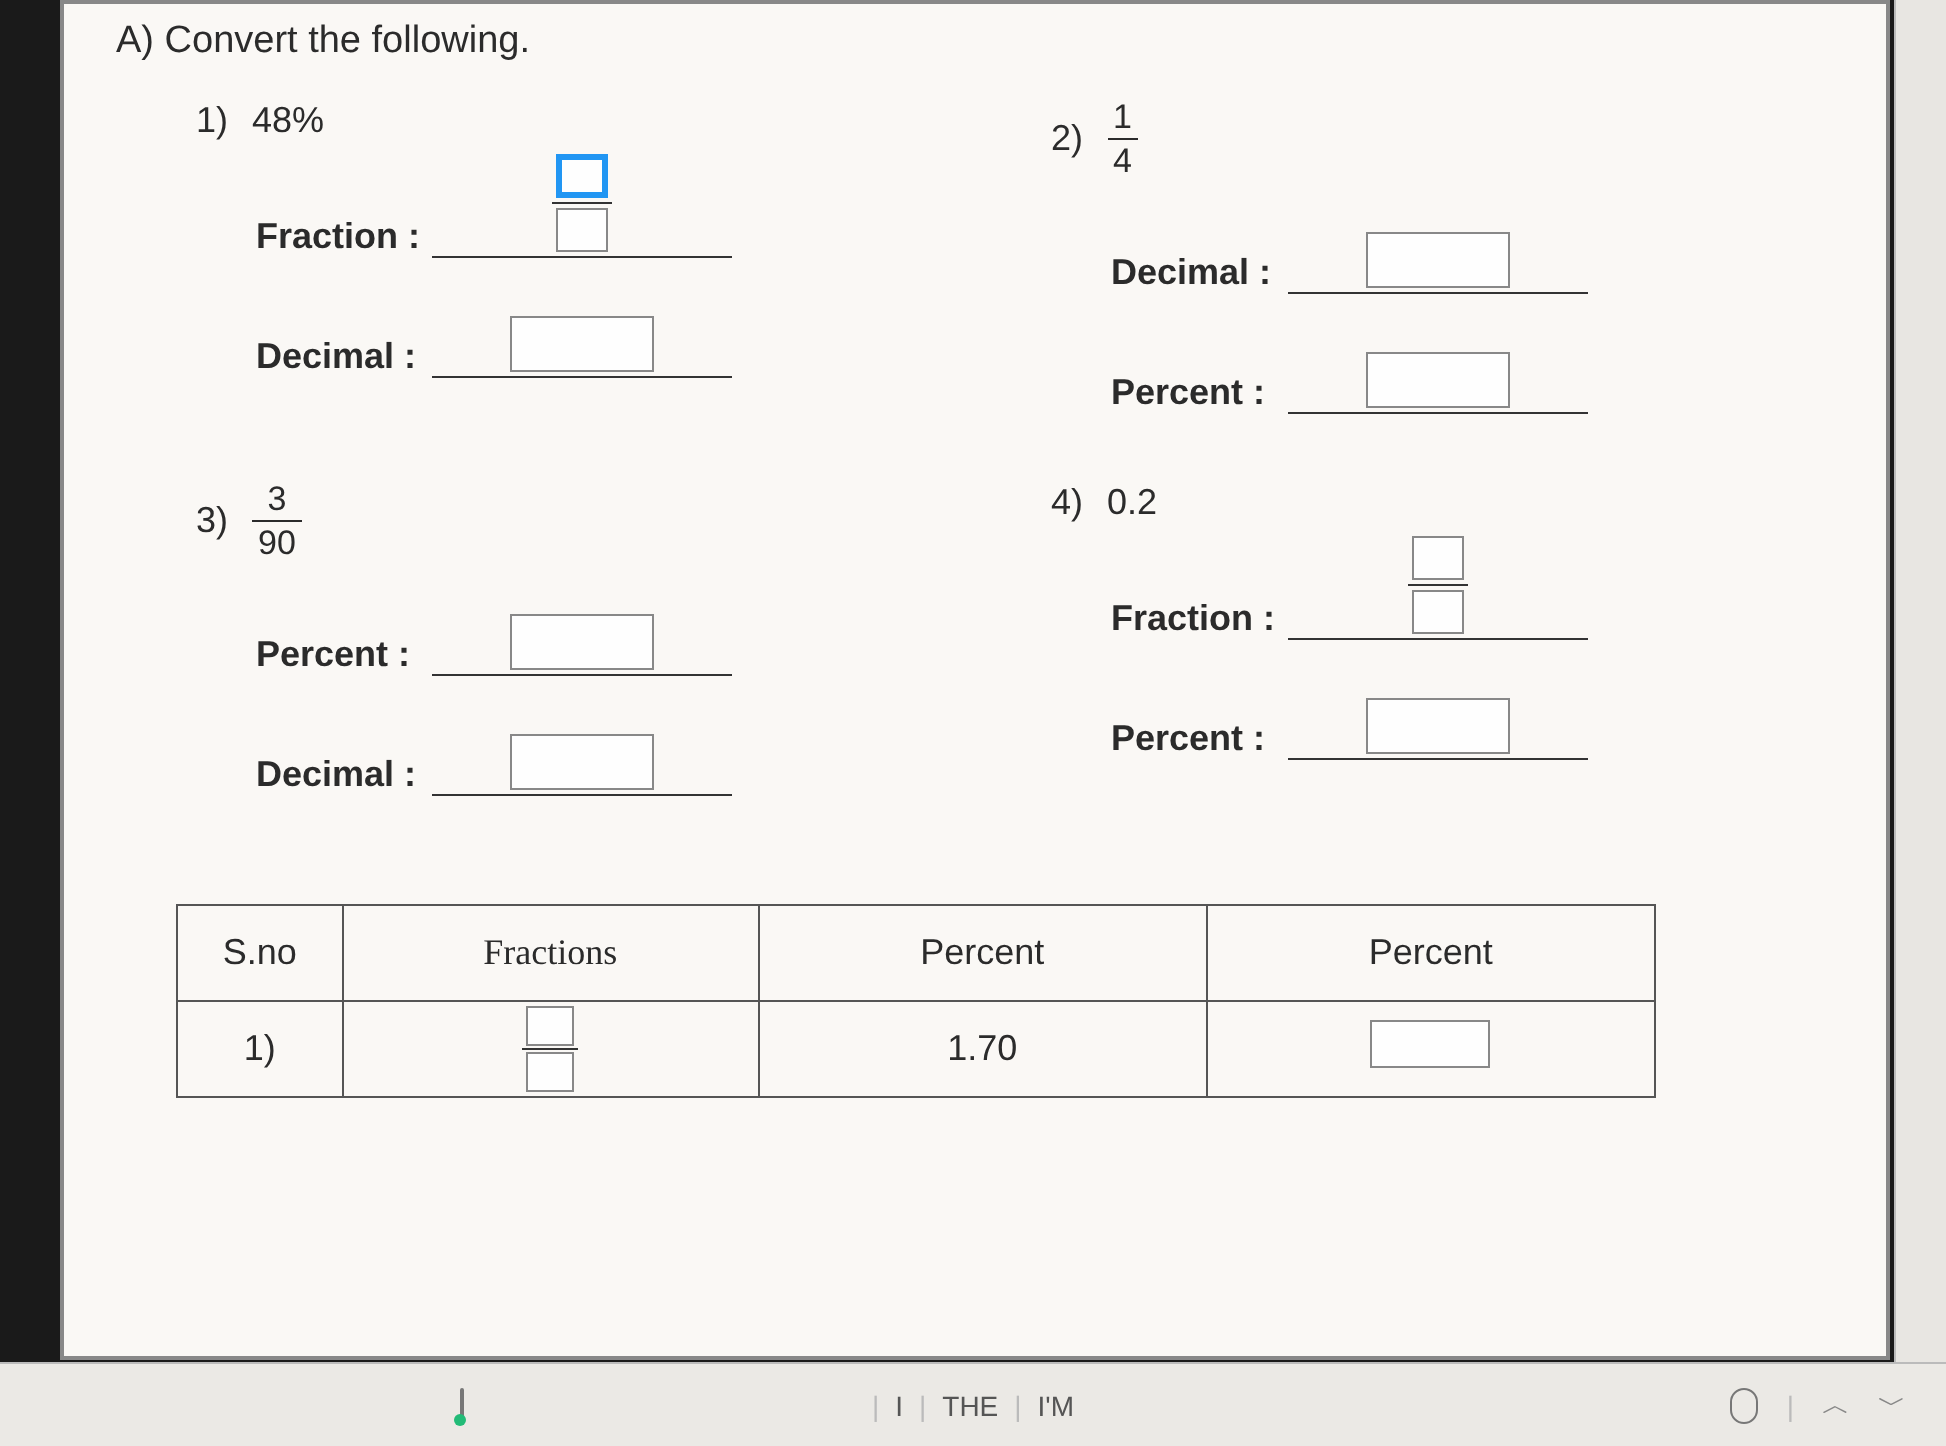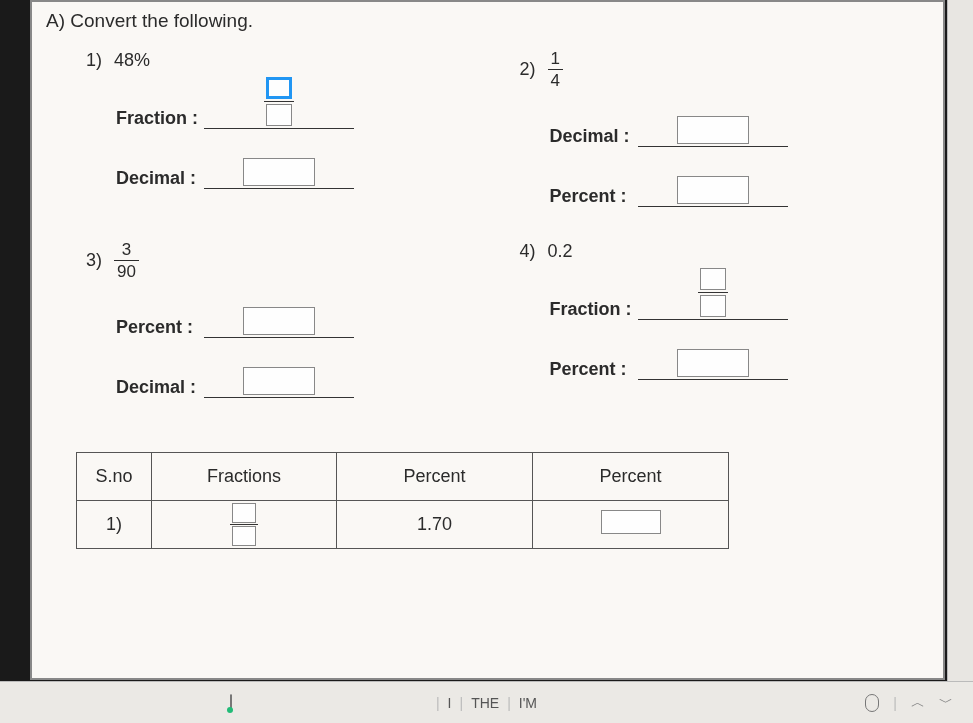--- a/index.html
+++ b/index.html
@@ -12,21 +12,21 @@
       position: relative;
     }
     .page {
       background: #faf8f5;
       border: 2px solid #888;
       position: absolute;
       left: 30px;
       top: 0;
       width: 915px;
       height: 680px;
-      padding: 8px 30px 20px 14px;
+      padding: 8px 30px 20px 26px;
       color: #2b2b2b;
     }
     .section-header {
       font-size: 19px;
       margin-bottom: 18px;
     }
     .problems-grid {
       display: grid;
       grid-template-columns: 1fr 1fr;
       gap: 10px 40px;
@@ -93,32 +93,32 @@
     }
     .frac-input.sel .fi-num {
       border: 3px solid #2196f3;
     }
     .part-b { margin-top: 10px; }
     .table-wrap {
       margin: 18px 0 0 30px;
     }
     table {
       border-collapse: collapse;
-      width: 653px;
+      width: 740px;
     }
     th, td {
       border: 1.5px solid #555;
       text-align: center;
       font-size: 18px;
       font-weight: normal;
       height: 48px;
     }
     th { font-weight: normal; }
     .col-sno { width: 90px; }
-    .col-frac { width: 230px; }
+    .col-frac { width: 230px; font-family: Liberation Serif, serif; }
     .col-dec { width: 250px; }
     .col-pct { width: 250px; }
     td .cell-box {
       border: 1.5px solid #888;
       background: #fefefe;
       width: 60px;
       height: 24px;
       display: inline-block;
     }
     td .cell-frac { display: inline-flex; flex-direction: column; align-items: center; gap: 1px; }

